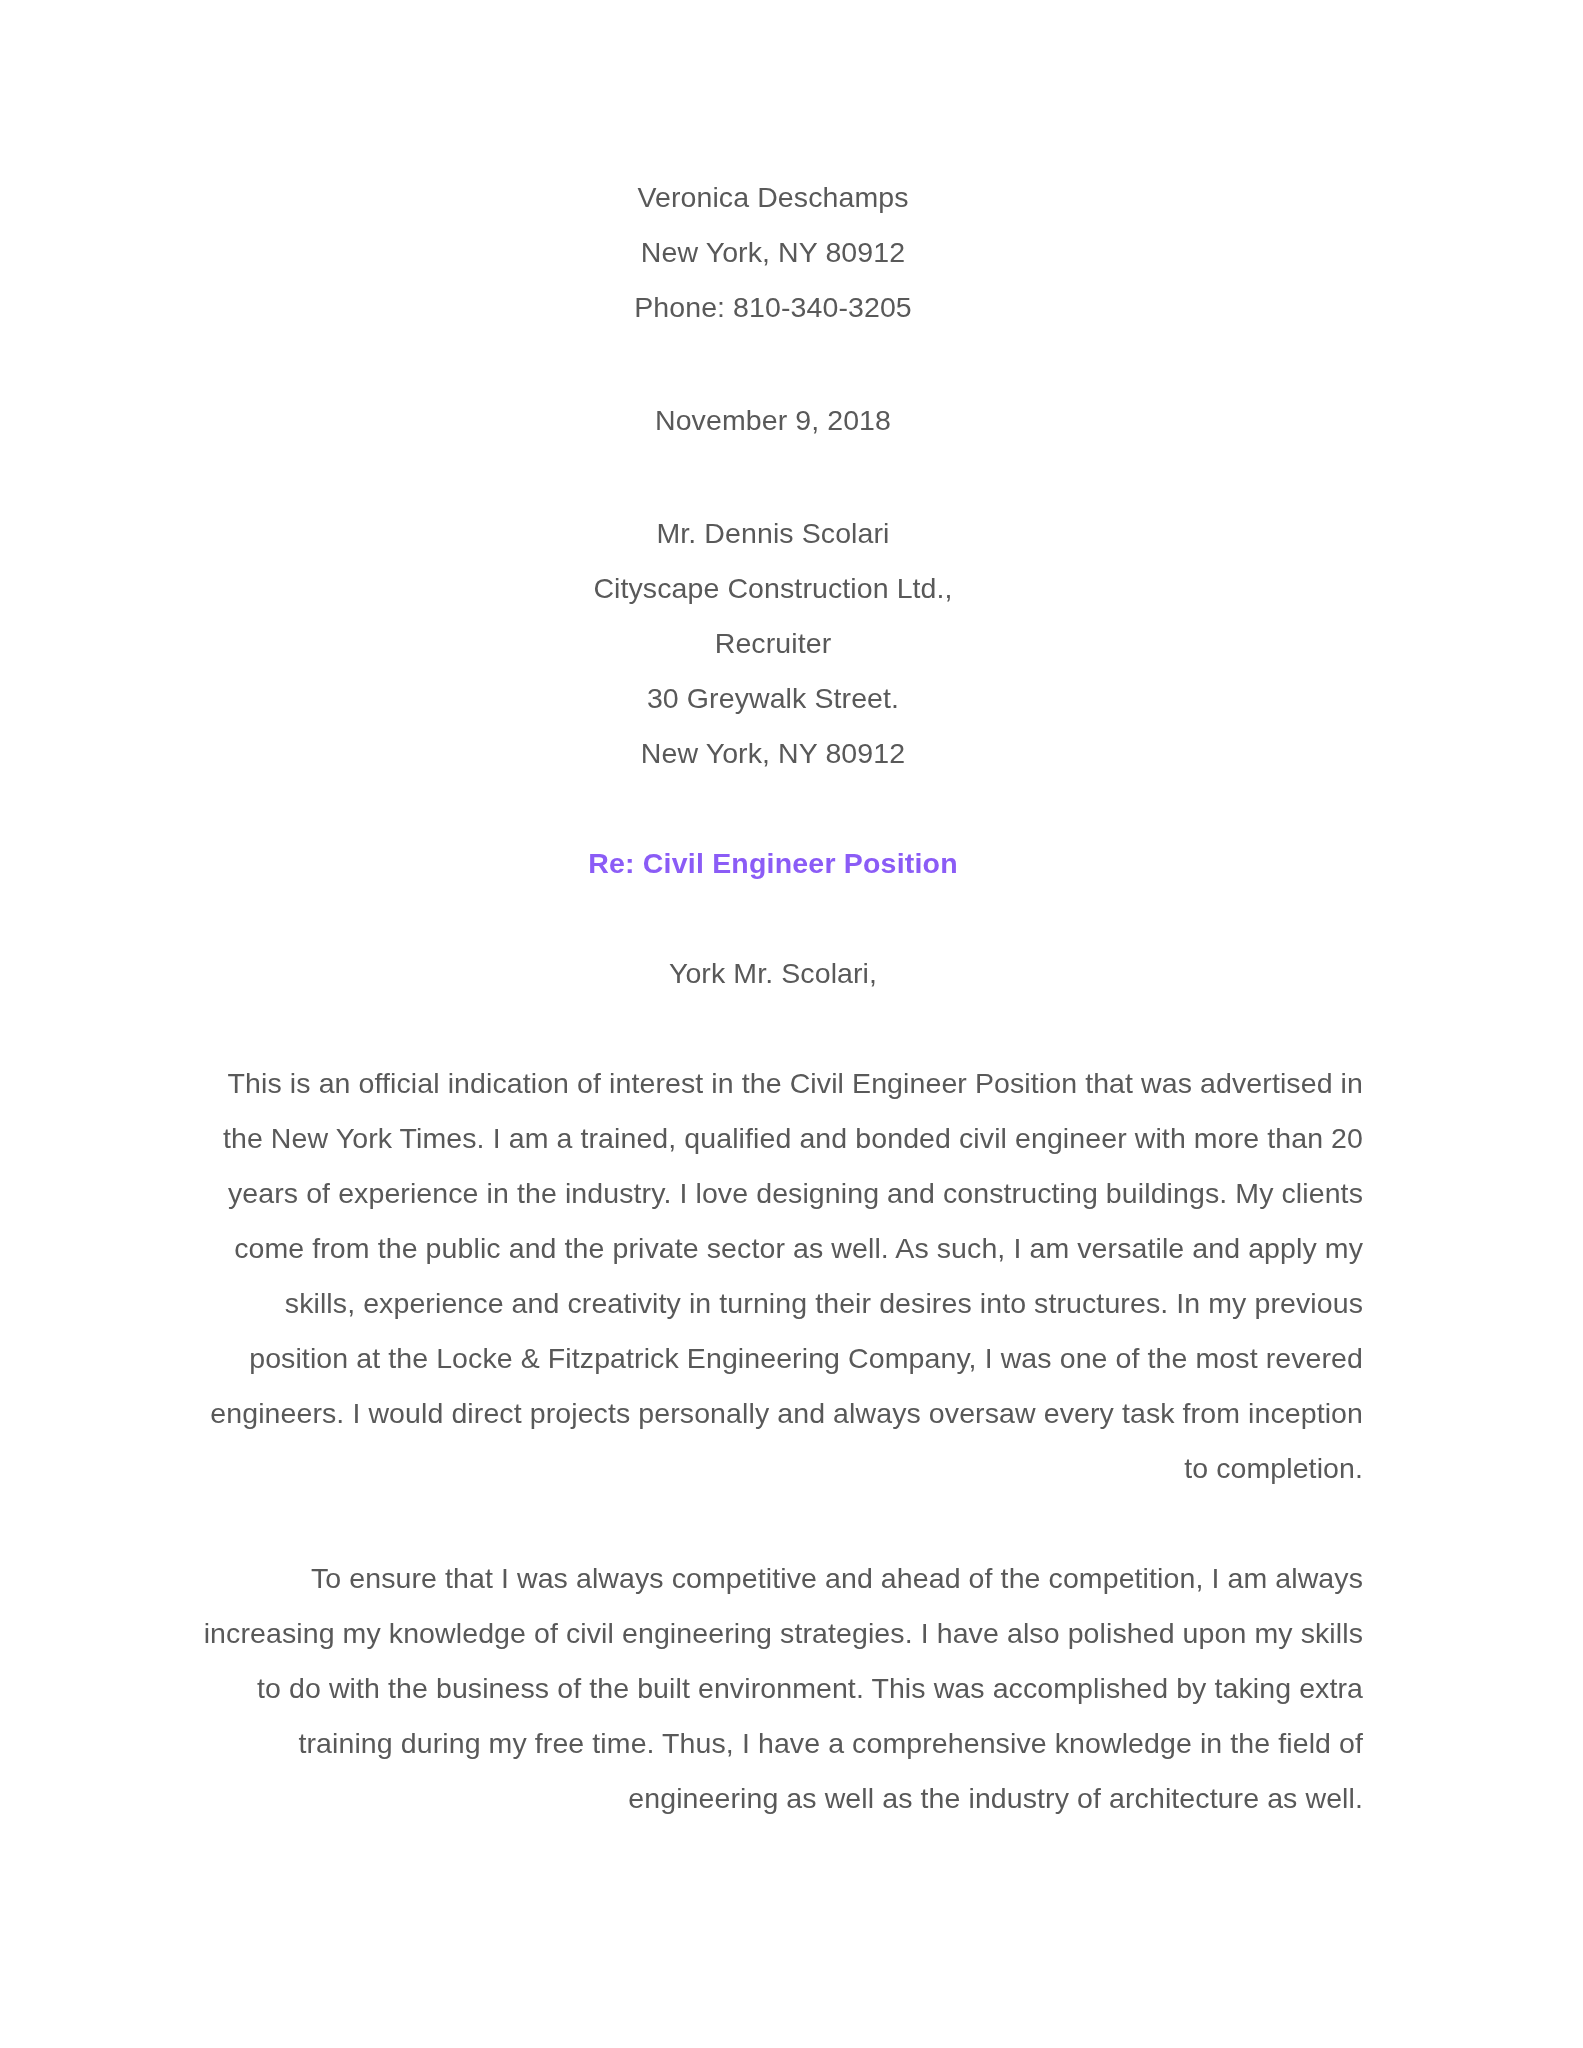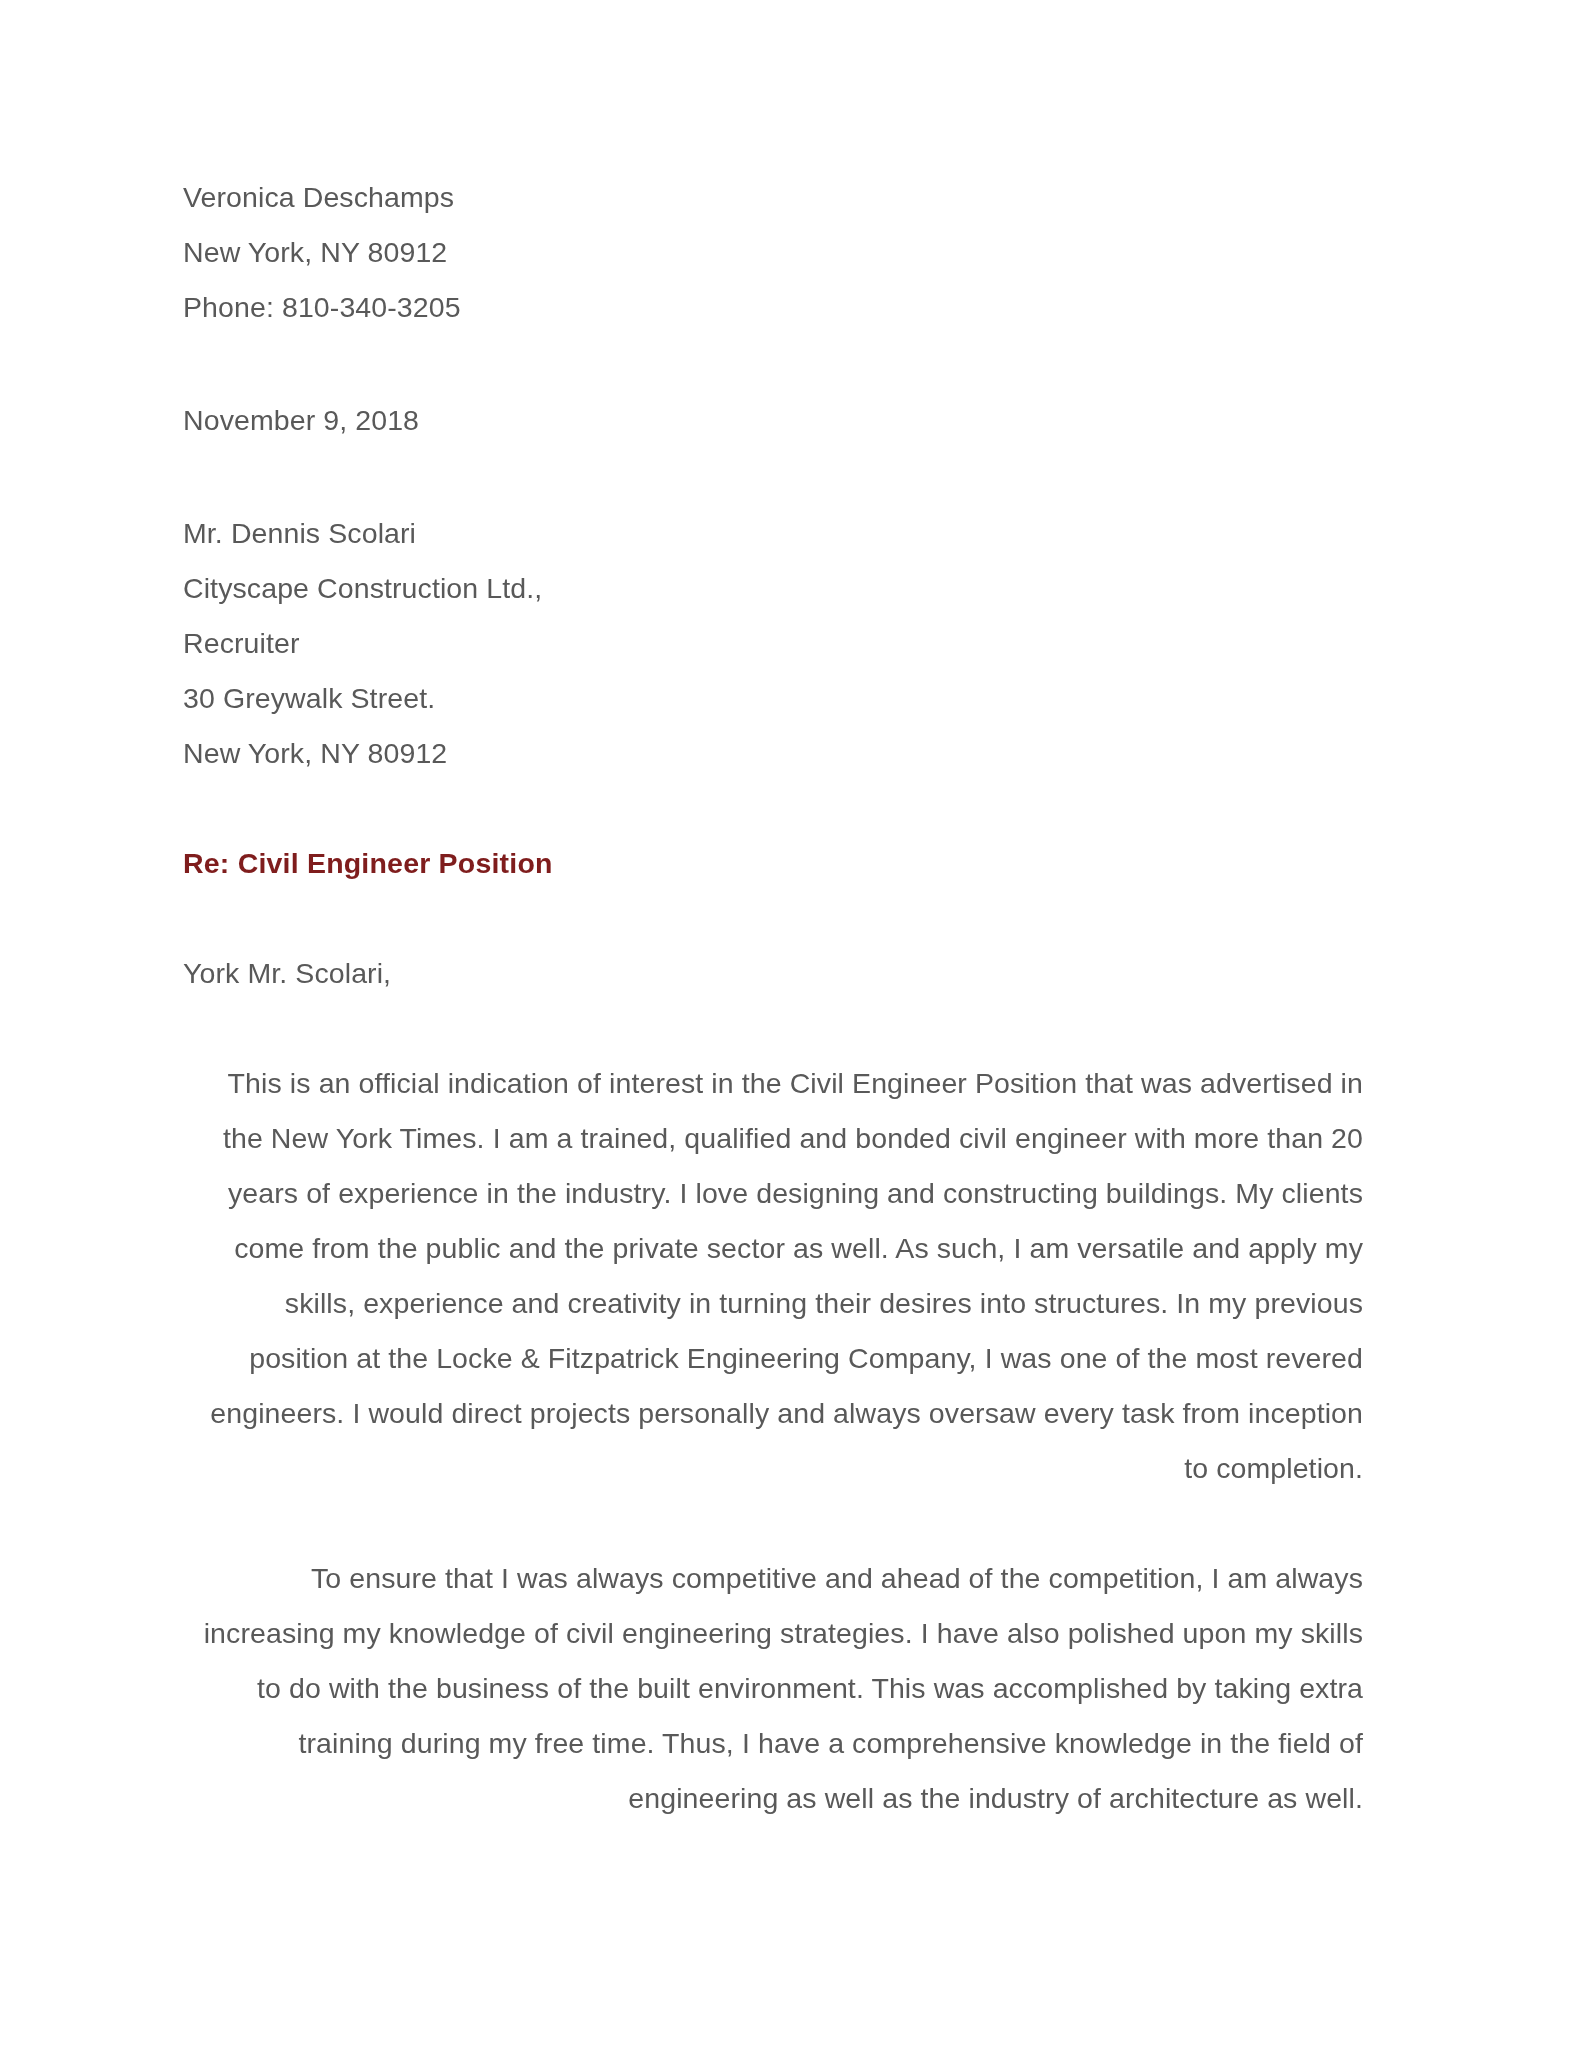--- a/index.html
+++ b/index.html
@@ -23,30 +23,31 @@
   .letter {
     width: 1180px;
     color: #595959;
     font-size: 28.5px;
     line-height: 55px;
     font-weight: 400;
     letter-spacing: 0.1px;
   }
   .block {
     margin: 0;
+    text-align: center;
   }
   .line {
     display: block;
     white-space: pre-wrap;
   }
   .gap-sm { height: 55px; }
   .gap-md { height: 58px; }
   .subject {
     font-weight: 700;
-    color: #7f1d1d;
+    color: #8b5cf6;
     letter-spacing: 0.2px;
   }
   .para {
     margin: 0;
     text-align: right;
     white-space: normal;
   }
 </style>
 </head>
 <body>

